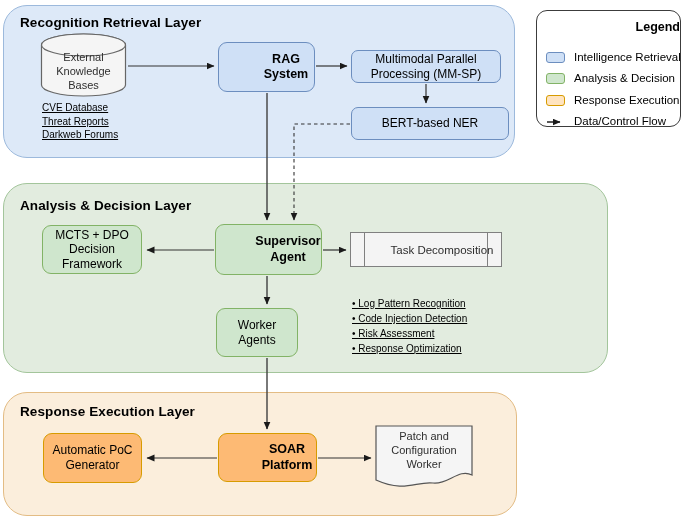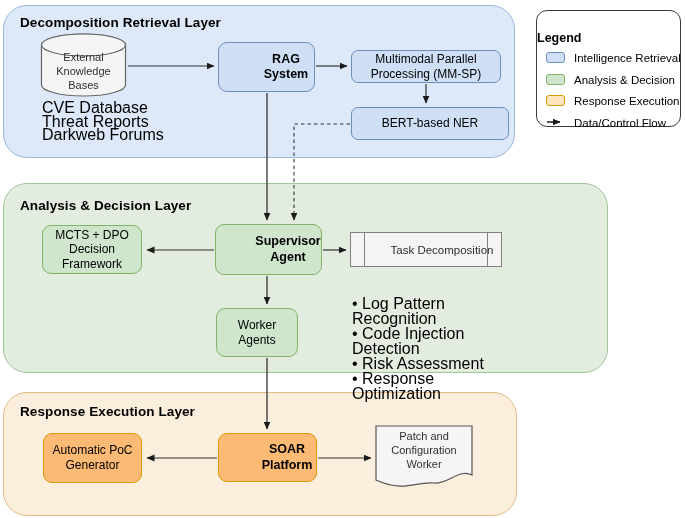--- a/index.html
+++ b/index.html
@@ -23,45 +23,45 @@
   .n-green {background:#cfe6cd;border-color:#82b366;}
   .n-orange{background:#fdba74;border-color:#d79b00;}
   .bold{font-weight:bold;font-size:12.5px;padding-left:41px;}
   
   .subroutine{
     position:absolute;background:#f4f4f4;border:1px solid #808080;box-sizing:border-box;
     display:flex;align-items:center;justify-content:center;font-size:11.5px;color:#2e2e2e;border-radius:0;padding-left:32px;
   }
   .sub-bar{position:absolute;top:0;bottom:0;width:1px;background:#808080;}
   
-  .textblock{position:absolute;font-size:16px;line-height:13.5px;white-space:pre-line;color:#000;}
+  .textblock{position:absolute;font-size:10px;line-height:13.5px;white-space:pre-line;color:#000;text-decoration:underline;}
   .bullets{line-height:15px;}
   .shape-label{position:absolute;font-size:11px;line-height:14px;text-align:center;white-space:pre-line;color:#2f2f2f;}
   
   .legend{
     position:absolute;left:536px;top:10px;width:145px;height:117px;background:#fff;
     border:1px solid #3c3c3c;border-radius:11px;box-sizing:border-box;
   }
-  .legend-title{text-align:left;font-weight:bold;font-size:12.5px;margin-top:20px;}
+  .legend-title{text-align:right;font-weight:bold;font-size:12.5px;margin-top:9px;}
   .legend-rows{margin-top:7px;}
-  .legend-row{display:flex;align-items:flex-start;height:21.5px;padding-left:9px;}
+  .legend-row{display:flex;align-items:flex-end;height:21.5px;padding-left:9px;}
   .swatch{width:19px;height:11px;border:1px solid;border-radius:3px;box-sizing:border-box;flex:0 0 auto;}
   .legend-label{font-size:11.5px;margin-left:9px;white-space:nowrap;}
   .legend-arrow-box{width:19px;height:11px;flex:0 0 auto;display:flex;align-items:center;}
   
   .overlay{position:absolute;left:0;top:0;pointer-events:none;}
   .shape-svg{position:absolute;}
 </style>
 </head>
 <body>
 
 <div class="canvas">
 
   <div class="layer layer-blue" style="left:3px;top:5px;width:512px;height:153px;">
-    <div class="layer-title" style="left:16px;top:9px;">Decomposition Retrieval Layer</div>
+    <div class="layer-title" style="left:16px;top:9px;">Recognition Retrieval Layer</div>
   </div>
 
   <div class="layer layer-green" style="left:3px;top:183px;width:605px;height:190px;">
     <div class="layer-title" style="left:16px;top:14px;">Analysis &amp; Decision Layer</div>
   </div>
 
   <div class="layer layer-orange" style="left:3px;top:392px;width:514px;height:124px;">
     <div class="layer-title" style="left:16px;top:11px;">Response Execution Layer</div>
   </div>
 

